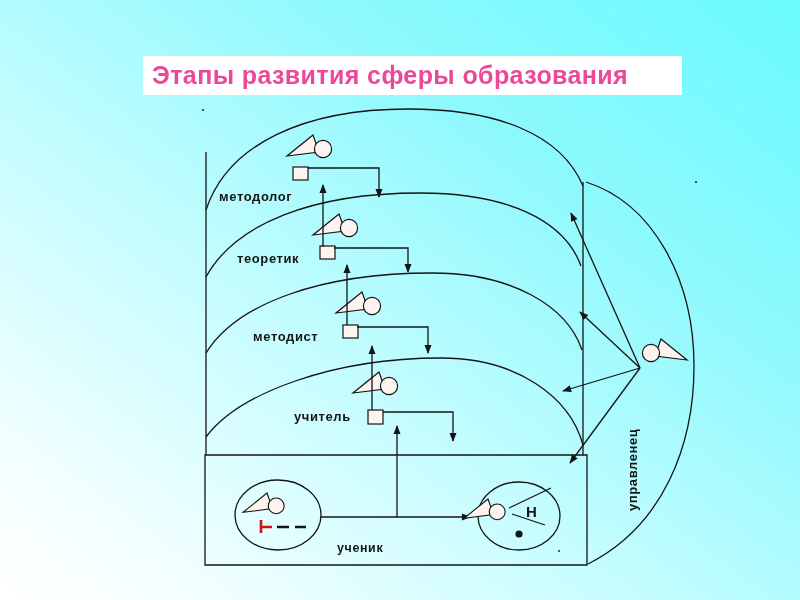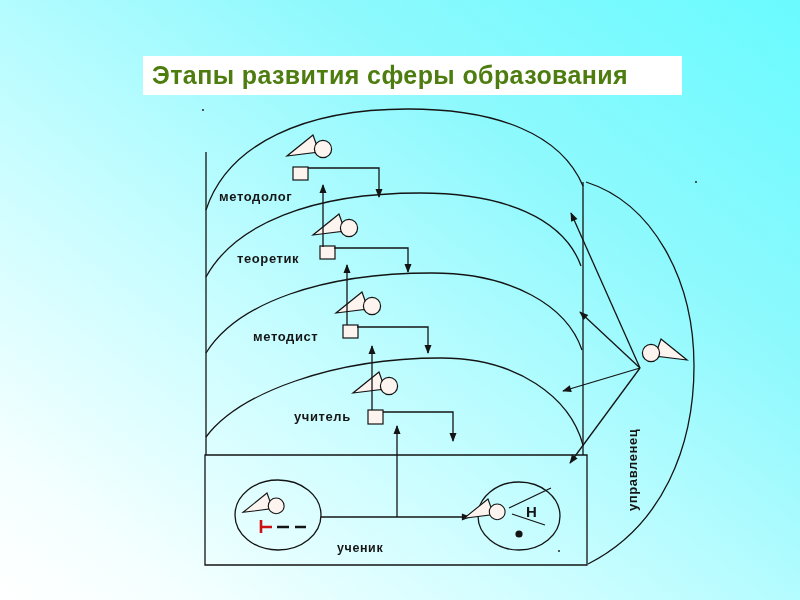--- a/index.html
+++ b/index.html
@@ -6,21 +6,21 @@
   .slide{
     position:relative;width:800px;height:600px;overflow:hidden;
     background:linear-gradient(to bottom left,#69fbff 0%,#8ef9fd 30%,#c9fdff 62%,#f4ffff 88%,#ffffff 100%);
     font-family:"Liberation Sans",sans-serif;
   }
   .title-box{
     position:absolute;left:143px;top:56px;width:539px;height:39px;
     background:#ffffff;display:flex;align-items:center;
   }
   .title-box span{
-    padding-left:9px;font-size:25px;font-weight:bold;color:#4d7c0f;
+    padding-left:9px;font-size:25px;font-weight:bold;color:#ec4899;
     letter-spacing:0.4px;white-space:nowrap;
   }
   svg{position:absolute;left:0;top:0;}
   .ln{stroke:#141414;stroke-width:1.3;fill:none;}
   .shape{stroke:#141414;stroke-width:1.2;fill:#fdf4ef;}
   .lbl{font-family:"Liberation Sans",sans-serif;font-weight:bold;font-size:13px;fill:#161616;letter-spacing:0.6px;}
   .lbl-small{font-size:12.5px;}
   .lbl-h{font-size:15px;letter-spacing:0;}
   .red{stroke:#cc1111;stroke-width:2.6;fill:none;}
   .dash{stroke:#141414;stroke-width:2.6;fill:none;}

